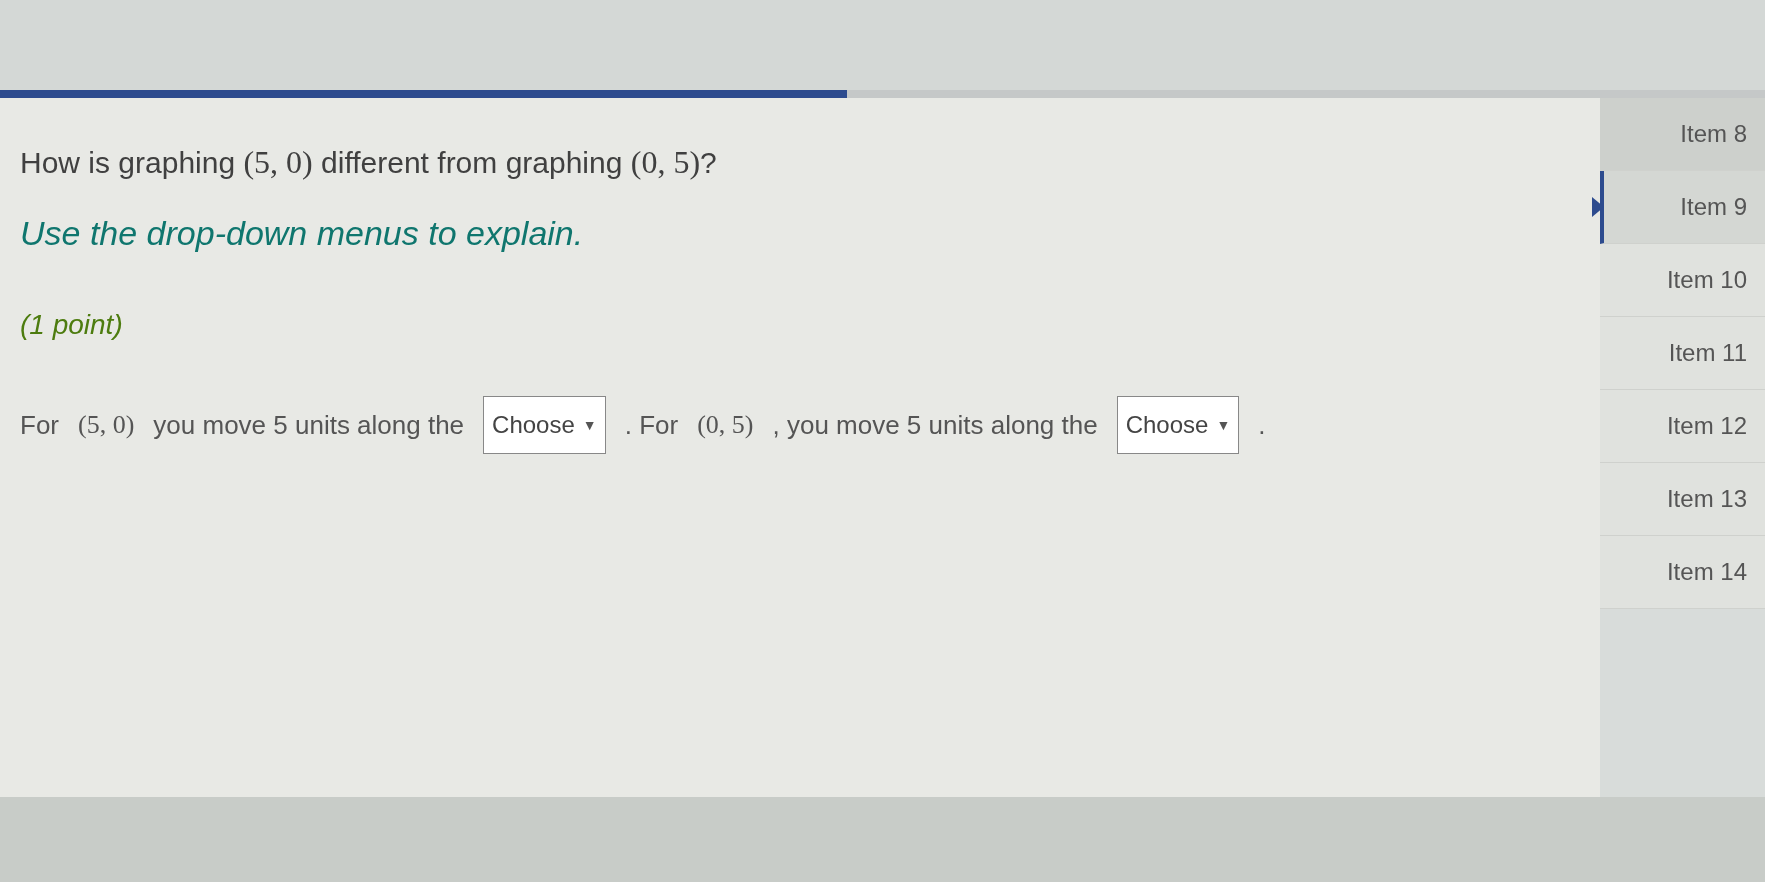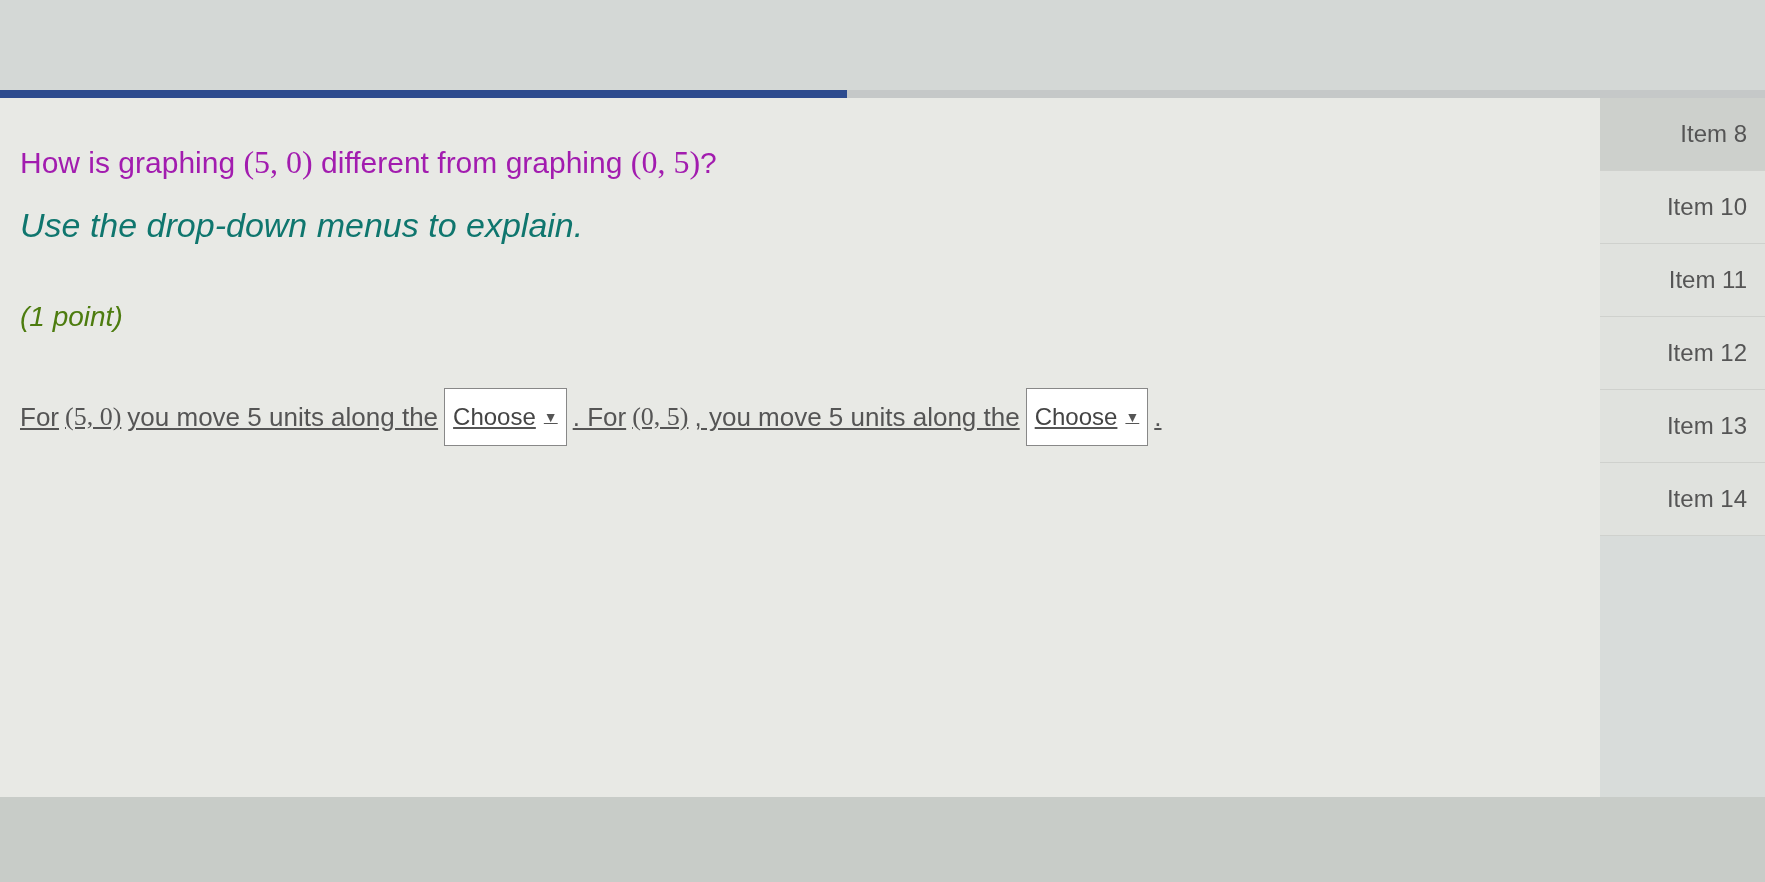--- a/index.html
+++ b/index.html
@@ -35,23 +35,23 @@
       width: 100%;
     }
     .main-content {
       flex: 1;
       padding: 40px 20px 0 20px;
       background: #e8e9e5;
       min-height: 700px;
     }
     .question-line {
       font-size: 30px;
-      color: #a21caf;
+      color: #404040;
       line-height: 1.5;
-      margin-bottom: 14px;
+      margin-bottom: 22px;
     }
     .instruction-line {
       font-size: 34px;
       color: #0f766e;
       line-height: 1.5;
       font-style: italic;
     }
     .points {
       font-size: 28px;
       font-style: italic;
@@ -59,22 +59,21 @@
       margin-top: 50px;
       margin-bottom: 55px;
     }
     .answer-line {
       font-size: 26px;
       color: #555;
       line-height: 2;
       display: flex;
       align-items: center;
       flex-wrap: wrap;
-      gap: 6px;
-      text-decoration: underline;
+      gap: 19px;
     }
     .answer-line .math {
       font-family: 'Times New Roman', serif;
     }
     .dropdown {
       display: inline-flex;
       align-items: center;
       border: 1px solid #888;
       background: #ffffff;
       padding: 4px 8px;
@@ -169,20 +168,21 @@
       <span class="dropdown">
         <span>Choose</span>
         <span class="chevron">▼</span>
       </span>
       <span>.</span>
     </div>
   </div>
 
   <div class="sidebar">
     <div class="item-link prev">Item 8</div>
+    <div class="item-link active">Item 9</div>
     <div class="item-link">Item 10</div>
     <div class="item-link">Item 11</div>
     <div class="item-link">Item 12</div>
     <div class="item-link">Item 13</div>
     <div class="item-link">Item 14</div>
   </div>
 </div>
 
 <div class="bottom-bar"></div>
 

